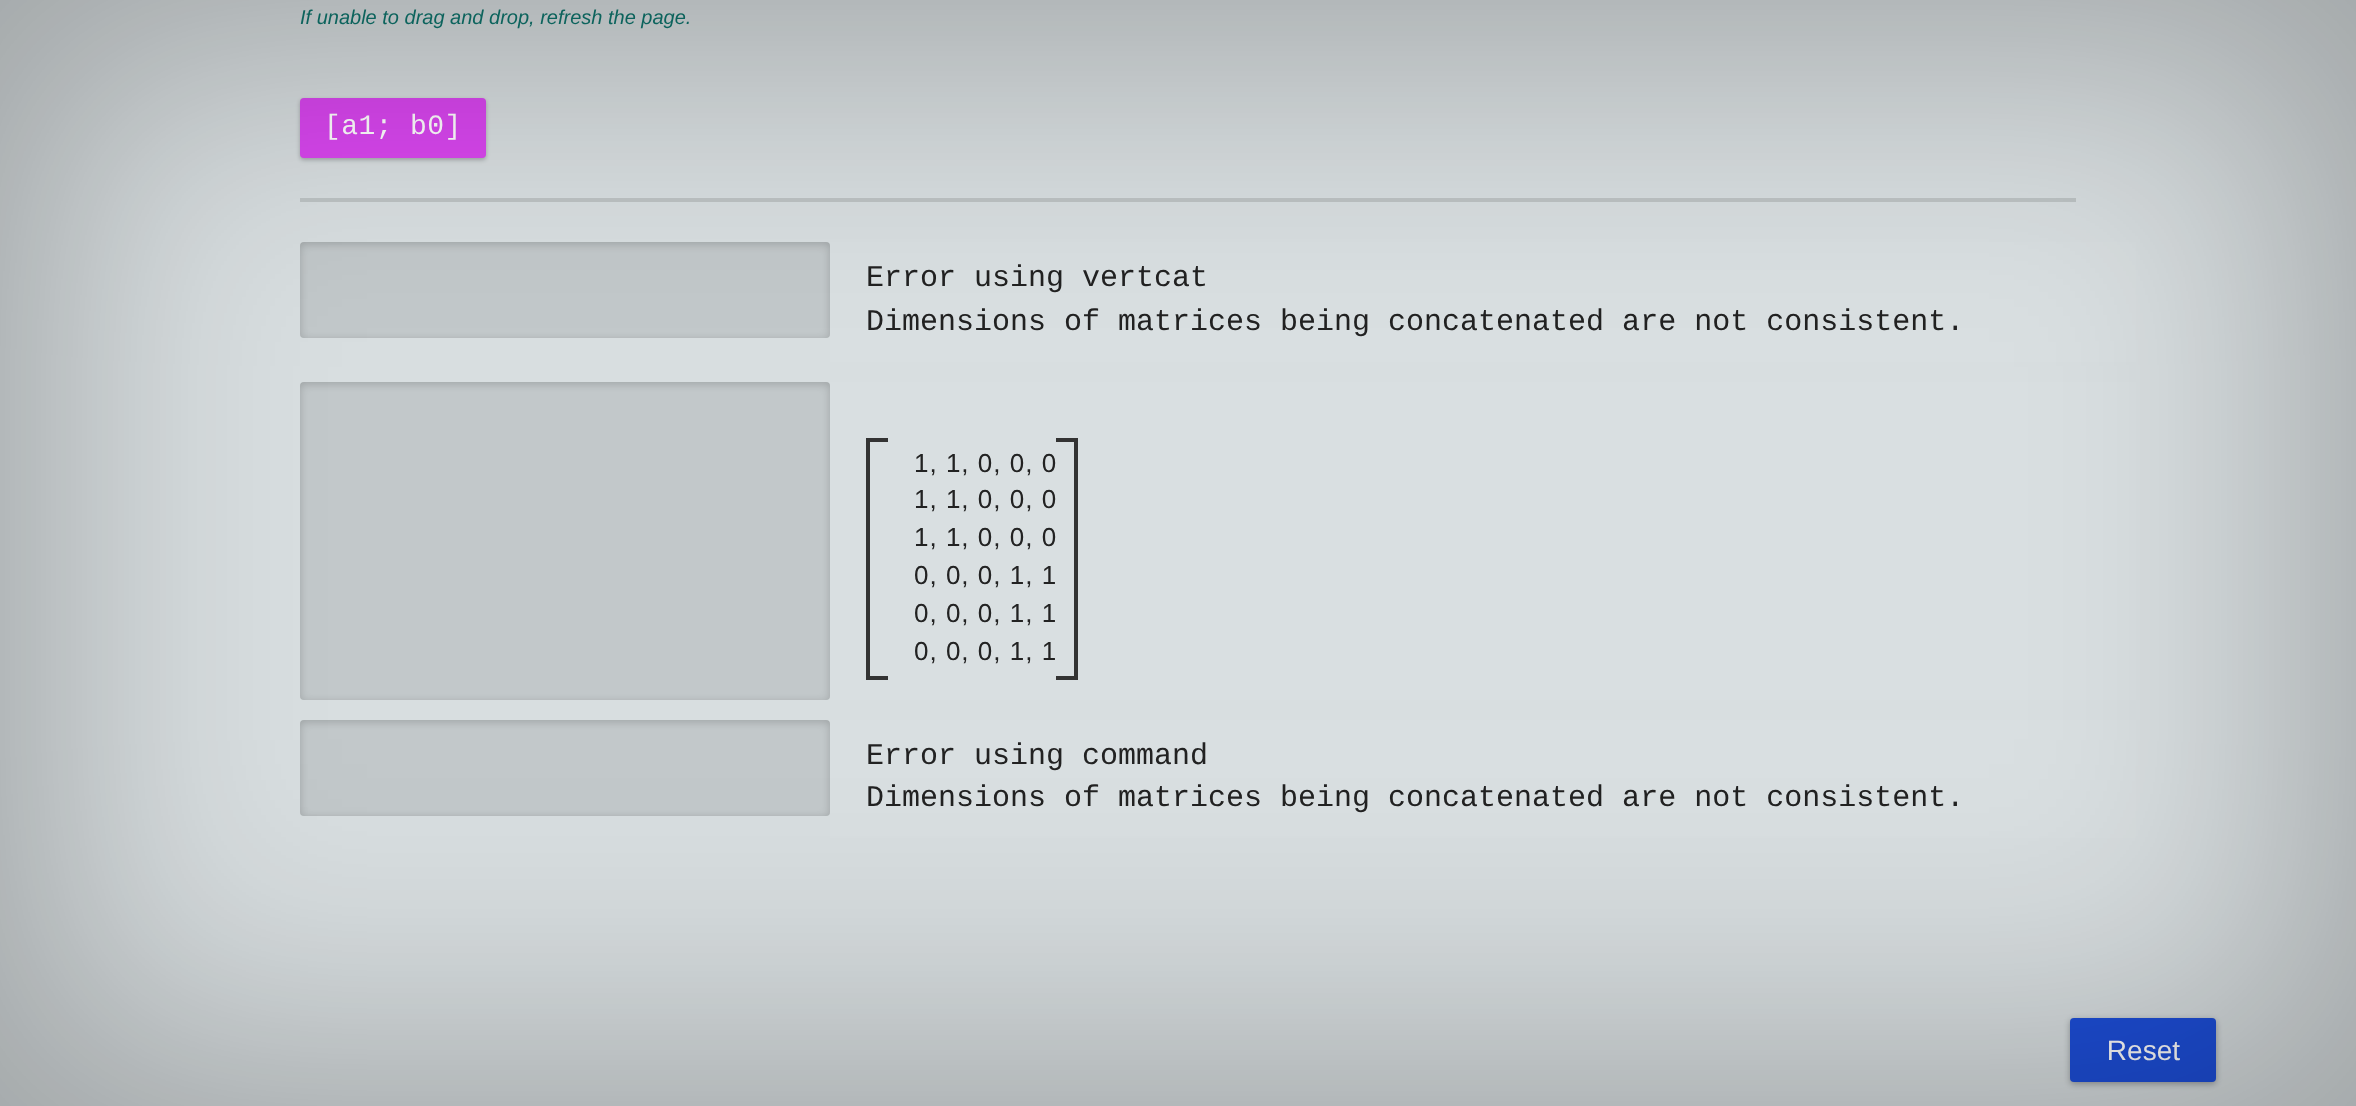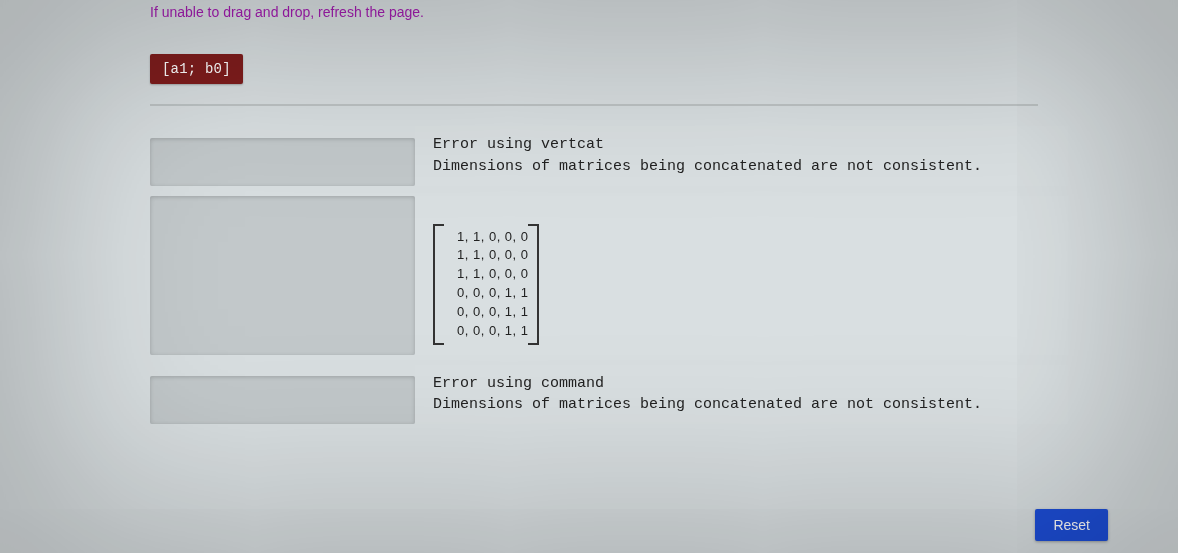--- a/index.html
+++ b/index.html
@@ -16,50 +16,51 @@
     }
     .header-area {
       padding: 4px 0 12px 150px;
     }
     .question-text {
       font-size: 15px;
       color: #222;
       margin-bottom: 14px;
     }
     .hint-text {
-      font-size: 14px;
-      color: #a21caf;
+      font-size: 10px;
+      color: #0f766e;
+      font-style: italic;
     }
     .chips-row {
       display: flex;
       gap: 14px;
       padding: 22px 0 20px 150px;
     }
     .chip {
-      background: #7f1d1d;
+      background: #d946ef;
       color: #fff;
       font-family: "Courier New", monospace;
       font-size: 14px;
       padding: 7px 12px 7px 12px;
       border-radius: 2px;
       cursor: move;
       box-shadow: 0 1px 2px rgba(0,0,0,0.25);
       letter-spacing: 0.2px;
     }
     .divider {
       height: 2px;
       background: rgba(0,0,0,0.12);
       margin: 0 140px 20px 150px;
     }
     .match-area {
       padding: 0 110px 0 150px;
     }
     .match-row {
       display: flex;
-      align-items: flex-end;
+      align-items: flex-start;
       gap: 0;
       margin-bottom: 10px;
     }
     .drop-target {
       width: 265px;
       min-height: 48px;
       background: #c2c8ca;
       border-radius: 2px;
       flex-shrink: 0;
       box-shadow: inset 0 1px 4px rgba(0,0,0,0.18);

